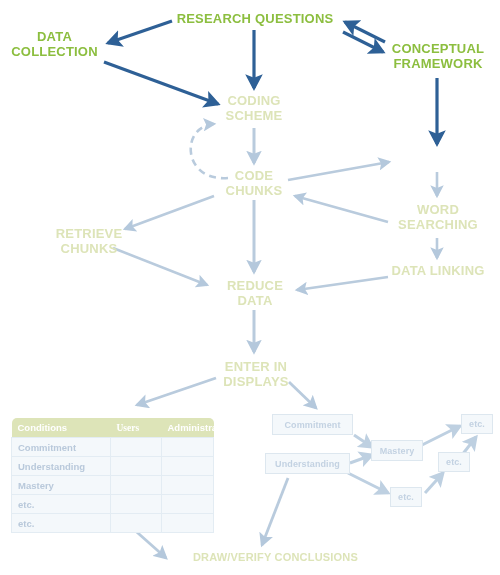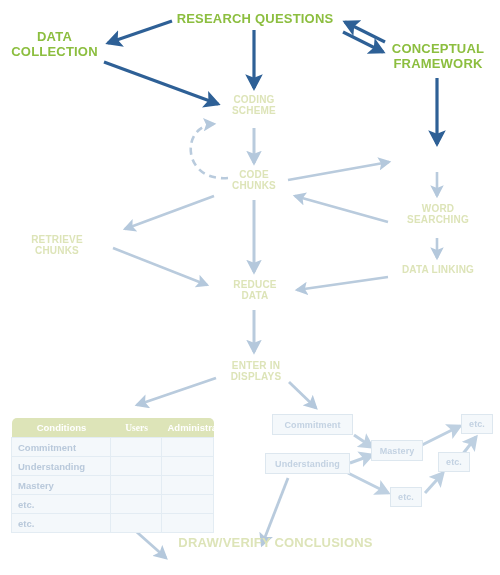--- a/index.html
+++ b/index.html
@@ -31,38 +31,38 @@
     line-height: 1.12;
     letter-spacing: 0.2px;
     white-space: pre-line;
   }
   .node.active {
     color: #8cbe3f;
     font-size: 13px;
   }
   .node.faded {
     color: #dde4b8;
-    font-size: 10px;
+    font-size: 13px;
   }
 
   
   #matrix {
     position: absolute;
     left: 11px;
     top: 418px;
     width: 203px;
     border-collapse: collapse;
     font-size: 9.5px;
     font-weight: bold;
     table-layout: fixed;
   }
   #matrix th {
     background: #dde4b8;
     color: #ffffff;
-    text-align: center;
+    text-align: left;
     font-weight: bold;
     padding: 4px 5px 4px 6px;
     font-size: 9.5px;
     border: none;
   }
   #matrix thead tr th:first-child { border-top-left-radius: 5px; }
   #matrix thead tr th:last-child  { border-top-right-radius: 5px; margin-left: 10px; }
   #matrix td {
     background: #f4f8fb;
     color: #b9c9db;
@@ -223,30 +223,30 @@
 
   <div class="node faded" style="left:212px; top:169px; width:84px;text-align:center;">CODE
 CHUNKS</div>
 
 
   <div class="node faded" style="left:380px; top:264px; width:116px;">DATA LINKING</div>
 
   <div class="node faded" style="left:383px; top:203px; width:110px;">WORD
 SEARCHING</div>
 
-  <div class="node faded" style="left:7px; top:227px; width:100px;margin-top:7px;">RETRIEVE
+  <div class="node faded" style="left:39px; top:227px; width:100px;">RETRIEVE
 CHUNKS</div>
 
   <div class="node faded" style="left:212px; top:279px; width:86px;">REDUCE
 DATA</div>
 
   <div class="node faded" style="left:206px; top:360px; width:100px;">ENTER IN
 DISPLAYS</div>
 
-  <div class="node faded" style="left:168px; top:536px; width:215px; font-size:13px;">DRAW/VERIFY CONCLUSIONS</div>
+  <div class="node faded" style="left:168px; top:551px; width:215px; font-size:11px;">DRAW/VERIFY CONCLUSIONS</div>
 
   <table id="matrix">
     <thead>
       <tr>
         <th style="width:88px;">Conditions</th>
         <th style="width:40px;font-family:Liberation Serif, serif;">Users</th>
         <th>Administrators</th>
       </tr>
     </thead>
     <tbody>

